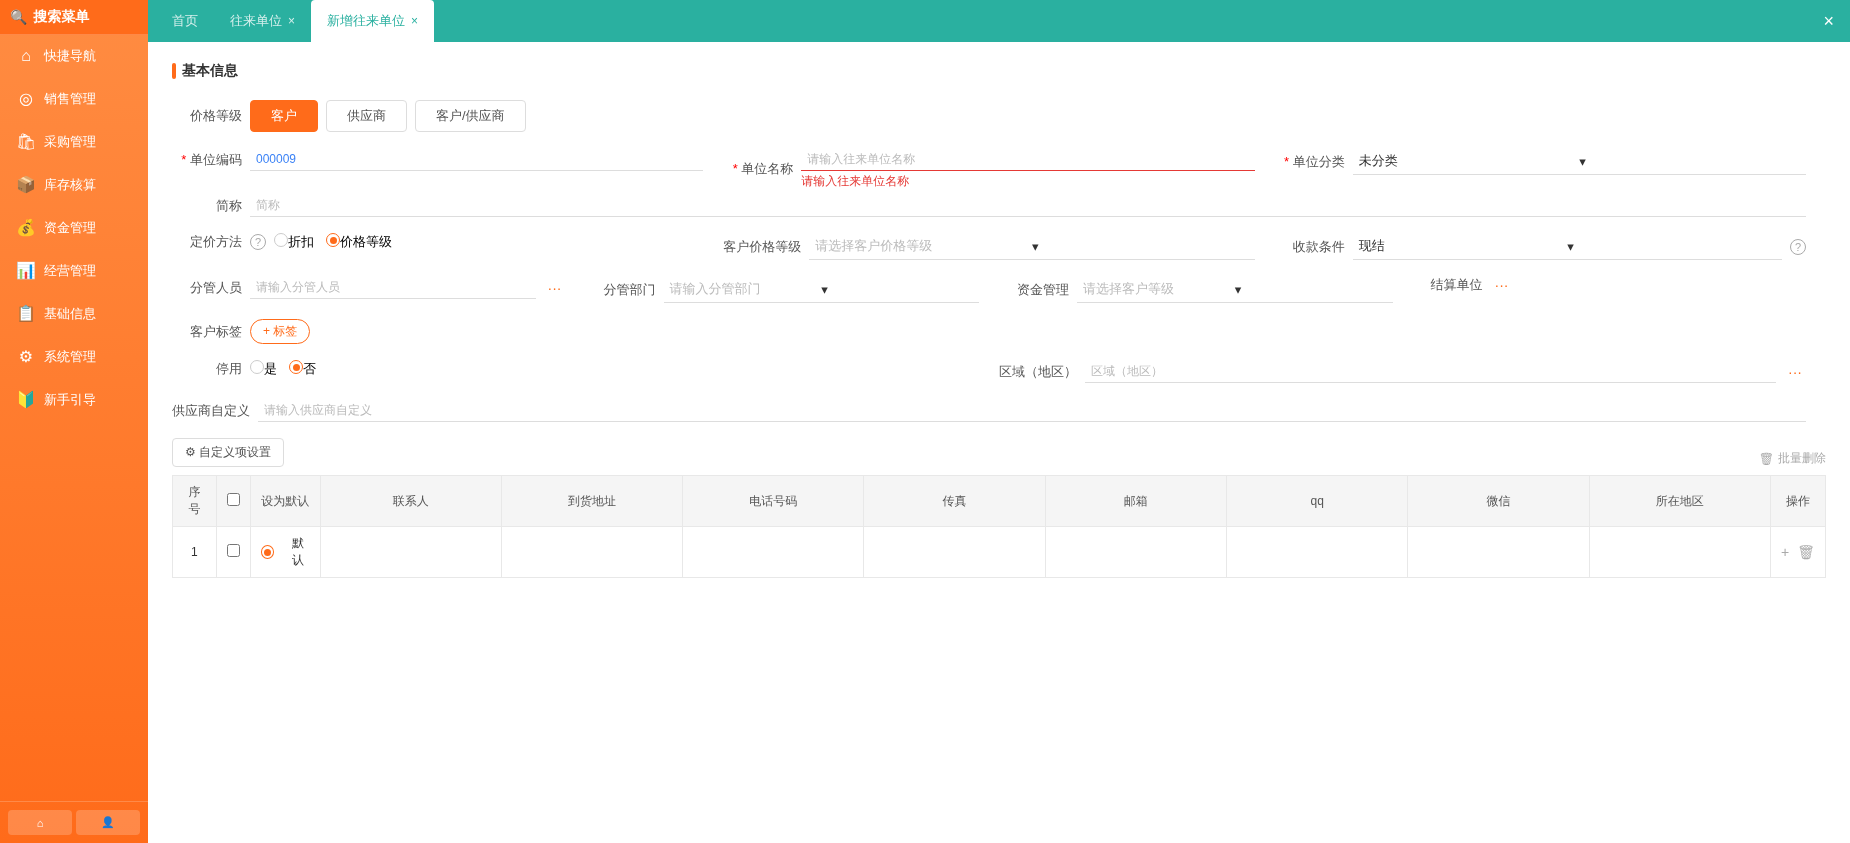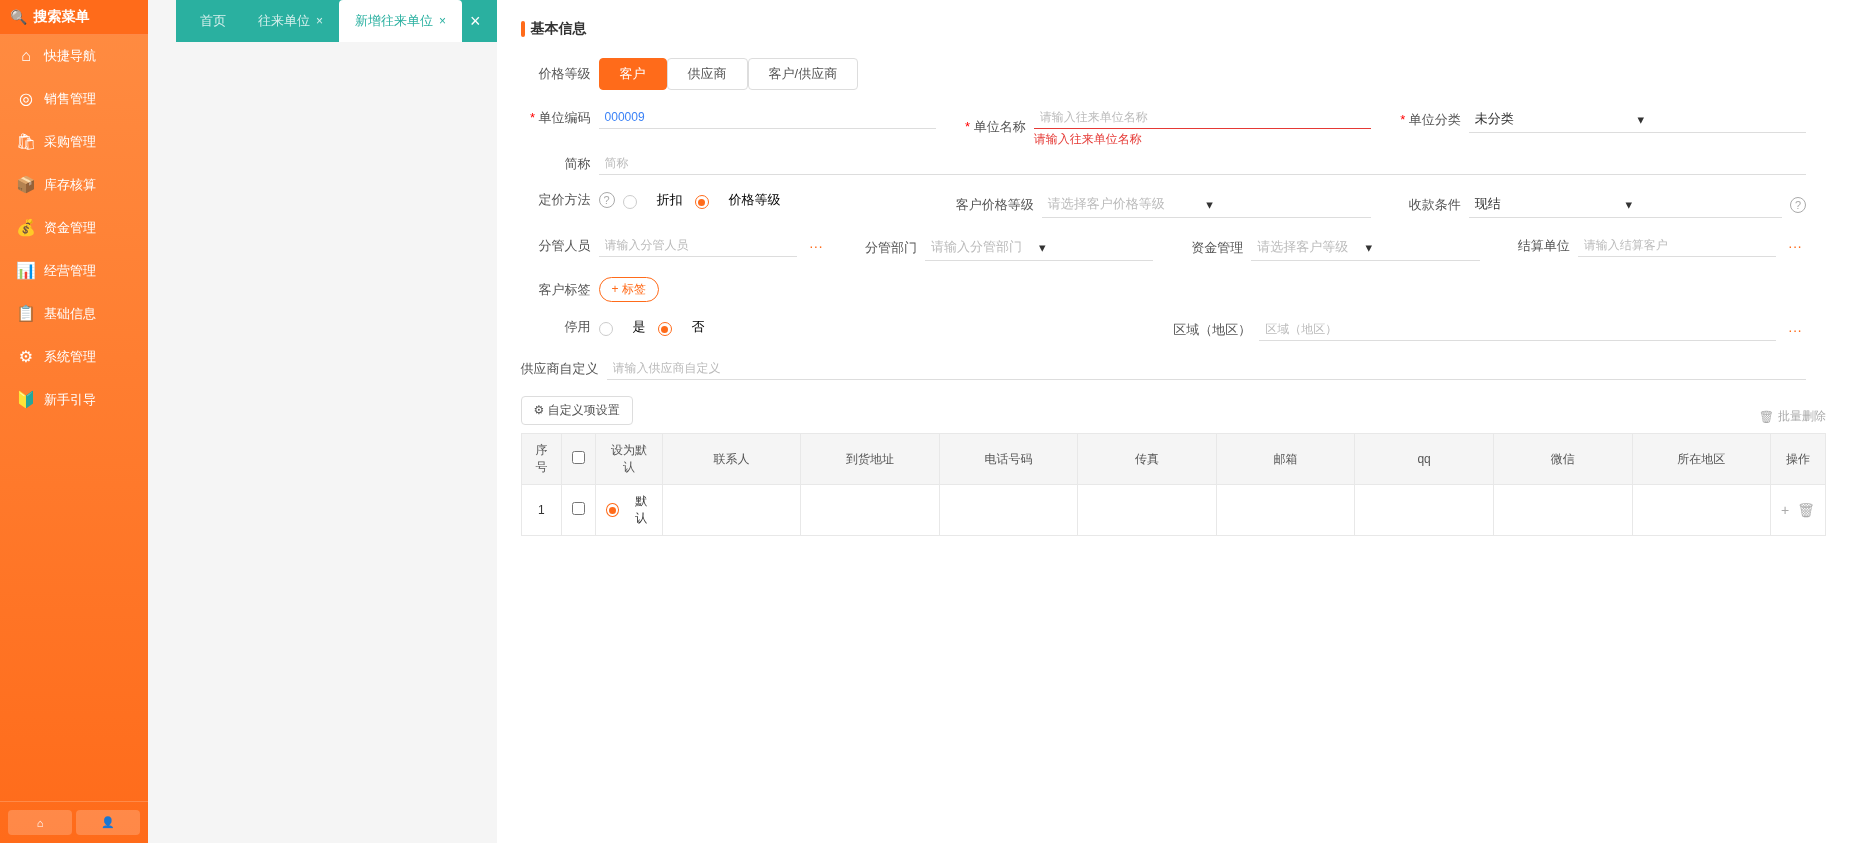--- a/index.html
+++ b/index.html
@@ -50,21 +50,21 @@
       border: none;
       border-radius: 4px;
       color: white;
       padding: 6px 4px;
       cursor: pointer;
       font-size: 11px;
       text-align: center;
     }
 
     
-    .main { flex: 1; display: flex; flex-direction: row; overflow: hidden; margin-left: 28px; }
+    .main { flex: 1; display: flex; flex-direction: column; overflow: hidden; }
 
     
     .tab-bar {
       background: #2ab0a0;
       display: flex;
       align-items: center;
       height: 42px;
       padding: 0 8px;
       flex-shrink: 0;
     }
@@ -102,21 +102,21 @@
       align-items: center;
       gap: 6px;
       font-size: 14px;
       font-weight: bold;
       color: #333;
       margin-bottom: 20px;
     }
     .section-title .dot { width: 4px; height: 16px; background: #ff6b1a; border-radius: 2px; display: inline-block; }
 
     
-    .type-btn-group { display: flex; gap: 0; }
+    .type-btn-group { display: flex; gap: 8px; }
     .type-btn {
       padding: 6px 20px;
       border: 1px solid #ddd;
       border-radius: 4px;
       background: white;
       cursor: pointer;
       font-size: 13px;
       color: #555;
     }
     .type-btn.active { background: #ff6b1a; color: white; border-color: #ff6b1a; }
@@ -158,21 +158,21 @@
       align-items: center;
       border-bottom: 1px solid #ddd;
       padding: 4px 6px;
       cursor: pointer;
     }
     .form-select-wrapper span { flex: 1; color: #333; font-size: 13px; }
     .form-select-wrapper .placeholder { color: #bbb; }
     .chevron { color: #aaa; font-size: 12px; }
     .error-msg { color: #e53935; font-size: 12px; margin-top: 2px; }
     .radio-group { display: flex; align-items: center; gap: 12px; }
-    .radio-item { display: flex; align-items: flex-end; gap: 20px; cursor: pointer; }
+    .radio-item { display: flex; align-items: flex-start; gap: 0; cursor: pointer; }
     .radio-circle {
       width: 14px; height: 14px;
       border-radius: 50%;
       border: 1.5px solid #ccc;
       display: flex; align-items: center; justify-content: center;
     }
     .radio-circle.checked { border-color: #ff6b1a; }
     .radio-circle.checked::after {
       content: '';
       width: 7px; height: 7px;
@@ -448,21 +448,20 @@
       </div>
       <div class="form-field">
         <label>资金管理</label>
         <div class="form-select-wrapper">
           <span class="placeholder">请选择客户等级</span>
           <span class="chevron">▾</span>
         </div>
       </div>
       <div class="form-field">
         <label>结算单位</label>
-        <input class="form-input" type="text" placeholder="请输入结算客户" style="">
         <span class="more-btn">···</span>
       </div>
     </div>
 
     <div class="form-row" style="margin-bottom:16px;">
       <div class="form-field">
         <label>客户标签</label>
         <button class="tag-btn">+ 标签</button>
       </div>
     </div>

